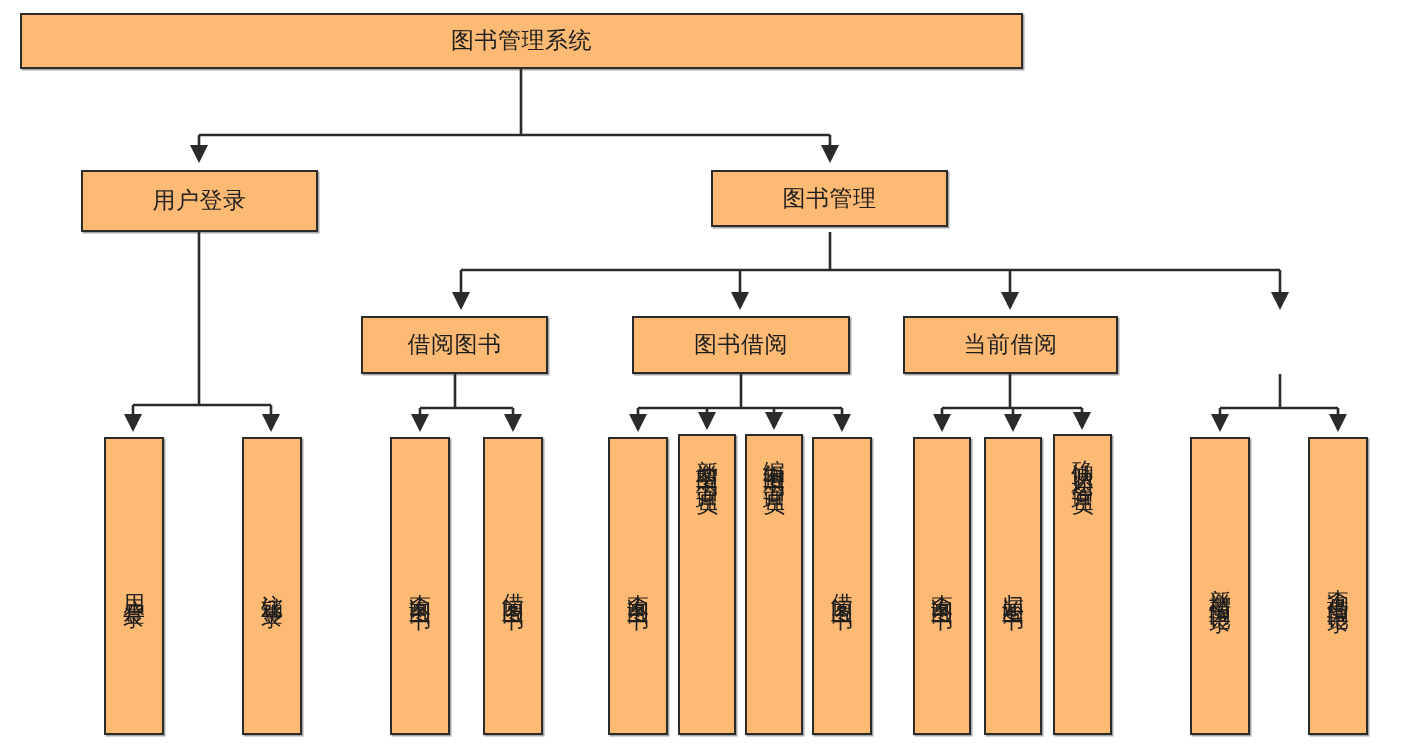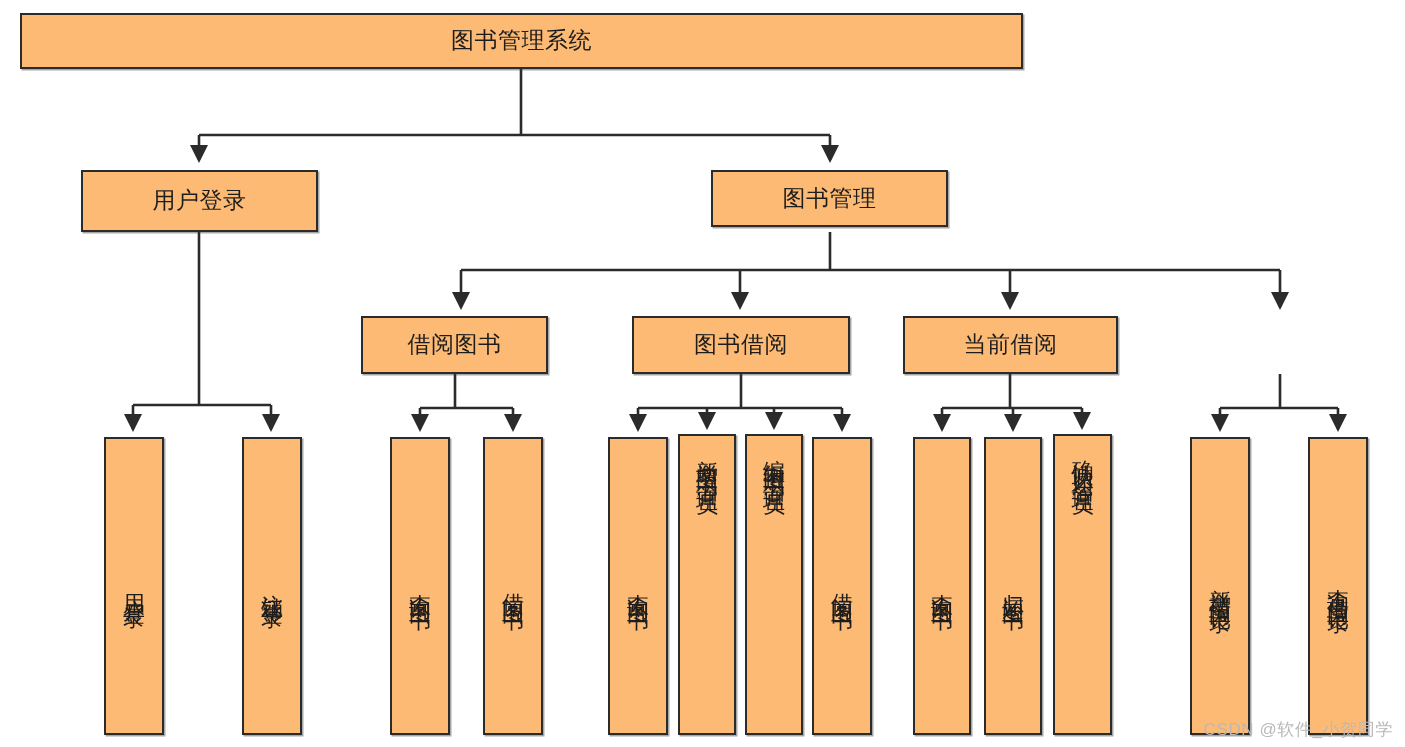--- a/index.html
+++ b/index.html
@@ -163,15 +163,14 @@
   <div class="node v-node top-v" style="left:1053px;top:434px;width:59px;height:301px;">
     <span class="lbl">确认归还（管理员）</span>
   </div>
   <div class="node v-node center-v" style="left:1190px;top:437px;width:60px;height:298px;">
     <span class="lbl">新增借阅记录</span>
   </div>
   <div class="node v-node center-v" style="left:1308px;top:437px;width:60px;height:298px;">
     <span class="lbl">查询借阅记录</span>
   </div>
 
-  <div class="watermark">CSDN @软件_小贺同学</div>
 
 </div>
 
 </body></html>

